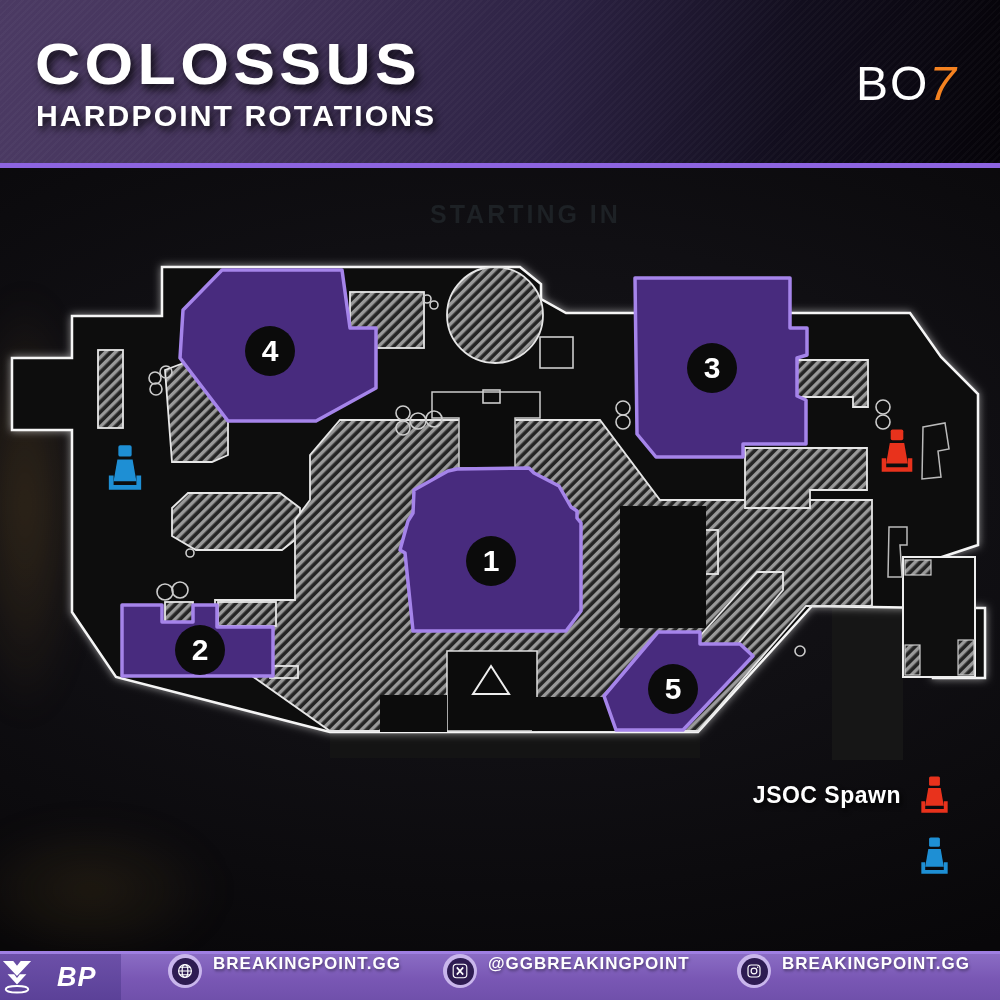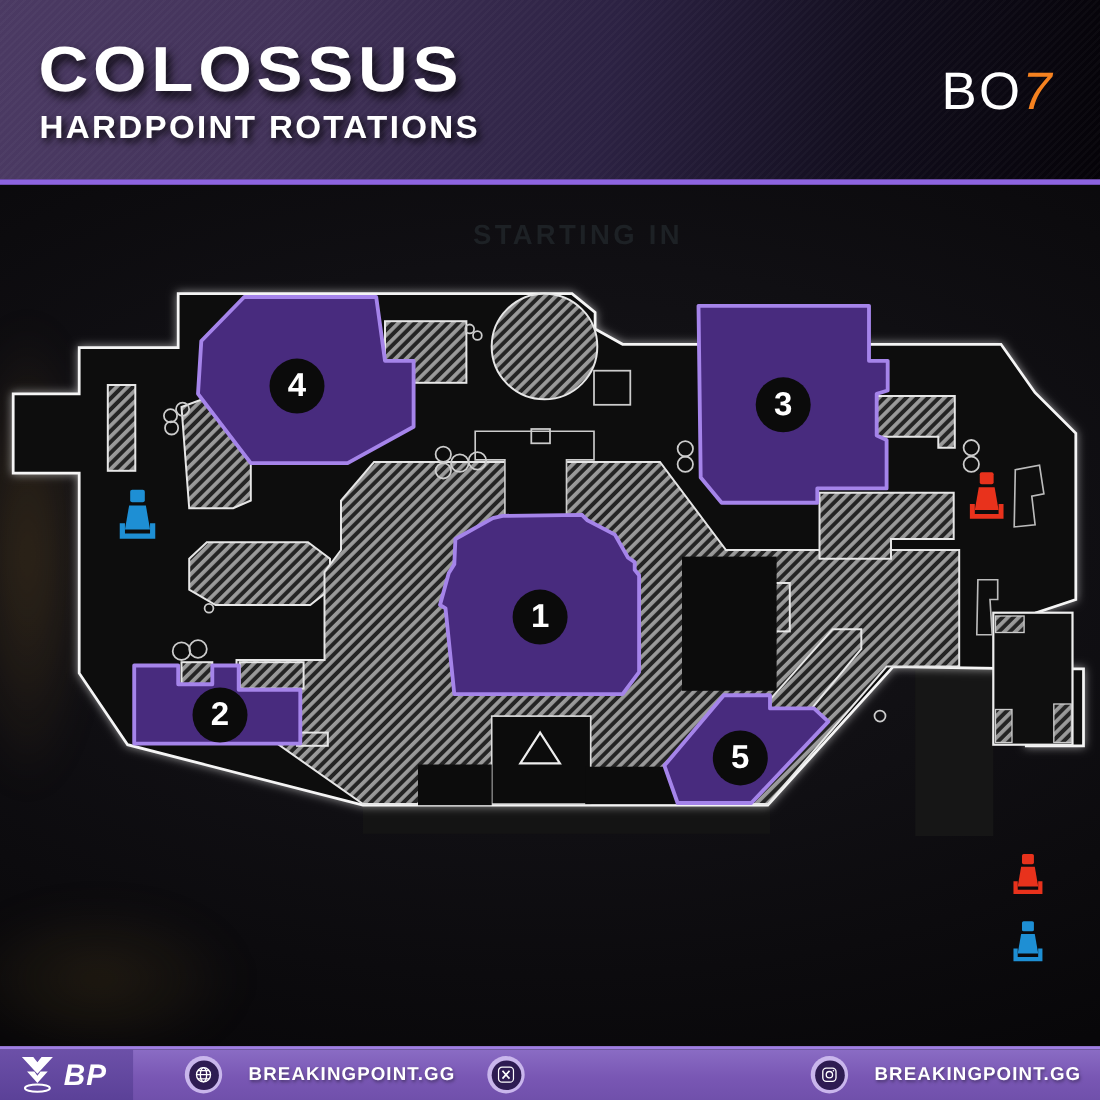--- a/index.html
+++ b/index.html
@@ -56,23 +56,23 @@
   .legend-label { color:#fff; font-size:23px; font-weight:800; letter-spacing:.5px;
     text-shadow:2px 3px 5px rgba(0,0,0,.9); }
   .legend-icon { width:31px; height:42px; }
   .legend-icon svg { width:100%; height:100%; fill:currentColor; }
   .legend-jsoc { color:#e8321c; } .legend-guild { color:#1e8fd4; }
 
   
   .footer { position:absolute; left:0; top:951px; width:1000px; height:49px; z-index:10;
     background:linear-gradient(#8a6cc4 0%,#7957b4 55%,#7050ab 100%); border-top:3px solid #9f7fe2; }
   .brand-box { position:absolute; left:0; top:0; width:121px; height:100%;
-    background:linear-gradient(#6c50a8,#5b4198); display:flex; align-items:center; gap:8px; padding-left:18px; }
+    background:linear-gradient(#6c50a8,#5b4198); display:flex; align-items:center; gap:24px; padding-left:1px; }
   .brand-text { color:#fff; font-size:27px; font-weight:800; letter-spacing:1px; font-style:italic; }
-  .social-item { position:absolute; top:0; height:100%; display:flex; align-items:center; gap:24px; }
+  .social-item { position:absolute; top:0; height:100%; display:flex; gap:11px; }
   .s1{left:168px} .s2{left:443px} .s3{left:737px}
   .icon-circle { width:34px; height:34px; border-radius:50%; background:#c9b6ec;
     display:flex; align-items:center; justify-content:center; }
   .icon-inner { width:27px; height:27px; border-radius:50%; background:#2e1c52;
     display:flex; align-items:center; justify-content:center; }
   .icon-inner svg { width:16px; height:16px; }
   .social-label { color:#fff; font-size:17px; font-weight:800; letter-spacing:1px;
     text-shadow:1px 2px 3px rgba(0,0,0,.4); }
 </style>
 </head>
@@ -189,20 +189,21 @@
 </div>
 <div class="spawn-marker spawn-jsoc">
   <svg viewBox="0 0 40 50">
     <rect x="13" y="1" width="14" height="12" rx="2"></rect>
     <path d="M12,16 L28,16 L32,39 L8,39 Z"></path>
     <path d="M3,33 L8,33 L8,43 L32,43 L32,33 L37,33 L37,48 L3,48 Z"></path>
   </svg>
 </div>
 
 <div class="legend-row legend-row-1">
+  <span class="legend-label">JSOC Spawn</span>
   <span class="legend-icon legend-jsoc">
     <svg viewBox="0 0 40 50">
         <rect x="13" y="1" width="14" height="12" rx="2"></rect>
         <path d="M12,16 L28,16 L32,39 L8,39 Z"></path>
         <path d="M3,33 L8,33 L8,43 L32,43 L32,33 L37,33 L37,48 L3,48 Z"></path>
       </svg>
   </span>
 </div>
 <div class="legend-row legend-row-2">
   <span class="legend-icon legend-guild">
@@ -239,20 +240,21 @@
 
   <div class="social-item s2">
     <span class="icon-circle">
         <span class="icon-inner">
       <svg viewBox="0 0 20 20" fill="none" stroke="#ffffff">
         <rect x="1.5" y="1.5" width="17" height="17" rx="4" stroke-width="1.4"></rect>
         <path d="M6,5.5 L14,14.5 M14,5.5 L6,14.5" stroke-width="2"></path>
       </svg>
     </span>
       </span>
+    <span class="social-label">@GGBREAKINGPOINT</span>
   </div>
 
   <div class="social-item s3">
     <span class="icon-circle">
         <span class="icon-inner">
       <svg viewBox="0 0 20 20" fill="none" stroke="#ffffff" stroke-width="1.5">
         <rect x="2.5" y="2.5" width="15" height="15" rx="4"></rect>
         <circle cx="10" cy="10" r="3.6"></circle>
         <circle cx="14.6" cy="5.4" r="0.9" fill="#ffffff" stroke="none"></circle>
       </svg>

